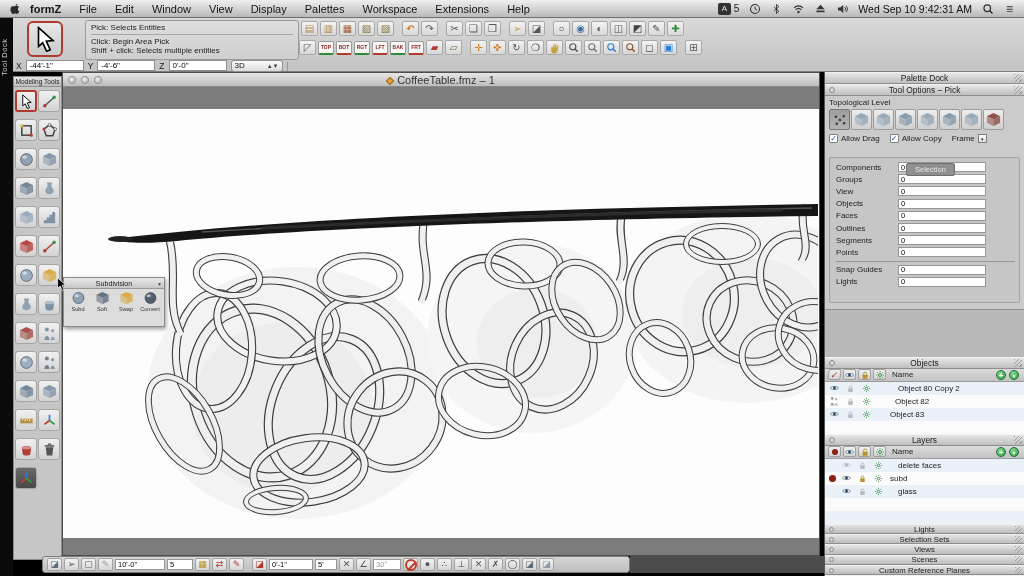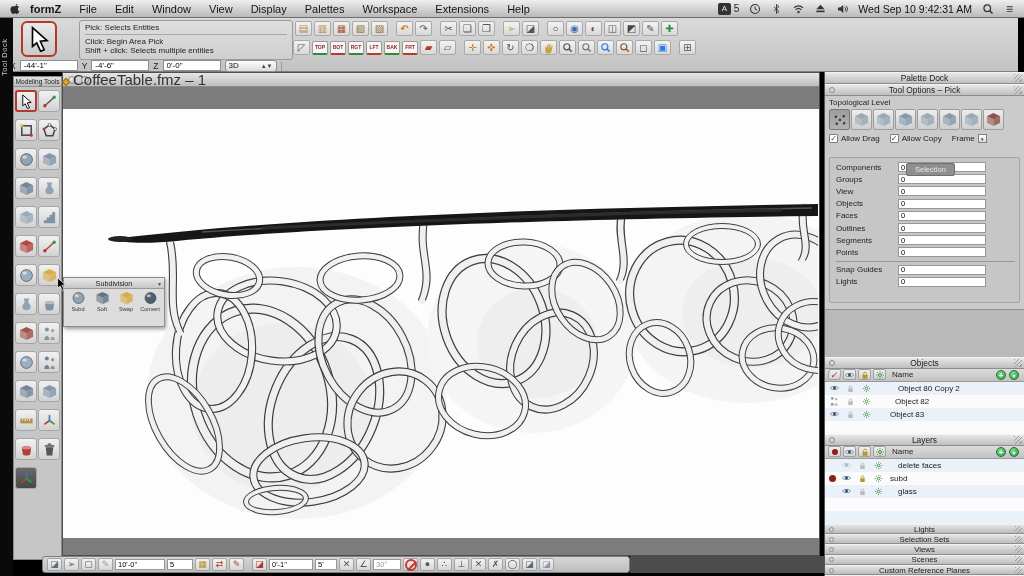--- a/index.html
+++ b/index.html
@@ -16,21 +16,21 @@
   .mb-right{margin-left:auto;display:flex;align-items:center;gap:9px;padding-right:8px;font-size:10px;color:#222}
   .stat-ic{width:13px;height:13px;display:inline-flex;align-items:center;justify-content:center;color:#333}
   .clock{font-size:10.5px;color:#111}
 
   
   .tooldock-strip{left:0;top:18px;width:13px;height:558px;background:#0a0a0a;z-index:30}
   .tooldock-label{left:0;top:22px;width:13px;height:70px;color:#cfcfcf;font-size:7.5px;
     writing-mode:vertical-rl;transform:rotate(180deg);text-align:center;letter-spacing:.5px;z-index:31}
 
   
-  .topbar{left:7px;top:18px;width:1011px;height:54px;background:linear-gradient(#d9d9d9,#c3c3c3);
+  .topbar{left:13px;top:18px;width:1011px;height:54px;background:linear-gradient(#d9d9d9,#c3c3c3);
     border-bottom:1px solid #7d7d7d;z-index:20}
   .pickbtn{left:14px;top:3px;width:36px;height:36px;border:2px solid #b03a2e;border-radius:6px;
     background:linear-gradient(#e9e9e9,#c9c9c9);display:flex;align-items:center;justify-content:center}
   .infobox{left:72px;top:2px;width:214px;height:40px;background:linear-gradient(#dedede,#cfcfcf);
     border:1px solid #9a9a9a;border-radius:3px;padding:2px 5px;font-size:8px;color:#222;line-height:9.5px}
   .infobox .t1{border-bottom:1px solid #a8a8a8;padding-bottom:1px;margin-bottom:2px}
   .iconrow{display:flex;align-items:center;gap:2px}
   .tbi{width:17px;height:15px;display:flex;align-items:center;justify-content:center;font-size:10px;color:#555;
     background:linear-gradient(#f3f3f3,#d8d8d8);border:1px solid #a9a9a9;border-radius:2px;line-height:1}
   .tbsep{width:4px;height:14px}
@@ -43,21 +43,21 @@
     font-family:"Liberation Sans",sans-serif}
   .zsel{height:12px;width:52px;background:linear-gradient(#fdfdfd,#dcdcdc);border:1px solid #8f8f8f;border-radius:3px;
     font-size:8px;display:flex;align-items:center;justify-content:space-between;padding:0 3px;color:#111}
 
   
   .docwin{left:62px;top:72px;width:758px;height:484px;background:#7c7c7c;border:1px solid #4e4e4e;z-index:5}
   .titlebar{left:0;top:0;width:100%;height:14px;background:linear-gradient(#e6e6e6,#bdbdbd);
     border-bottom:1px solid #8a8a8a;display:flex;align-items:center}
   .tl{width:8px;height:8px;border-radius:50%;background:radial-gradient(circle at 35% 30%,#efefef,#b5b5b5);
     border:1px solid #8e8e8e;margin-left:5px}
-  .doc-title{position:absolute;left:0;right:0;font-size:15px;color:#333;line-height:14px}
+  .doc-title{position:absolute;left:0;right:0;text-align:center;font-size:11px;color:#333;line-height:14px}
   .doc-dot{display:inline-block;width:6px;height:6px;background:#e2a33c;border:1px solid #9a6d1e;margin-right:4px;
     transform:rotate(45deg)}
   .canvas-white{left:0px;top:36px;width:756px;height:429px;background:#fdfdfd}
 
   
   .mtools{left:13px;top:76px;width:49px;height:484px;background:#c6c6c6;border:1px solid #8b8b8b;z-index:40}
   .mtools-h{height:10px;background:linear-gradient(#e3e3e3,#bdbdbd);border-bottom:1px solid #919191;
     font-size:6.6px;color:#222;text-align:center;line-height:10px;white-space:nowrap;overflow:hidden}
   .tgrid{display:flex;flex-wrap:wrap;justify-content:space-between;padding:3px 1px;row-gap:7px}
   .tcell{width:22px;height:22px;border:1px solid #a5a5a5;border-radius:3px;

